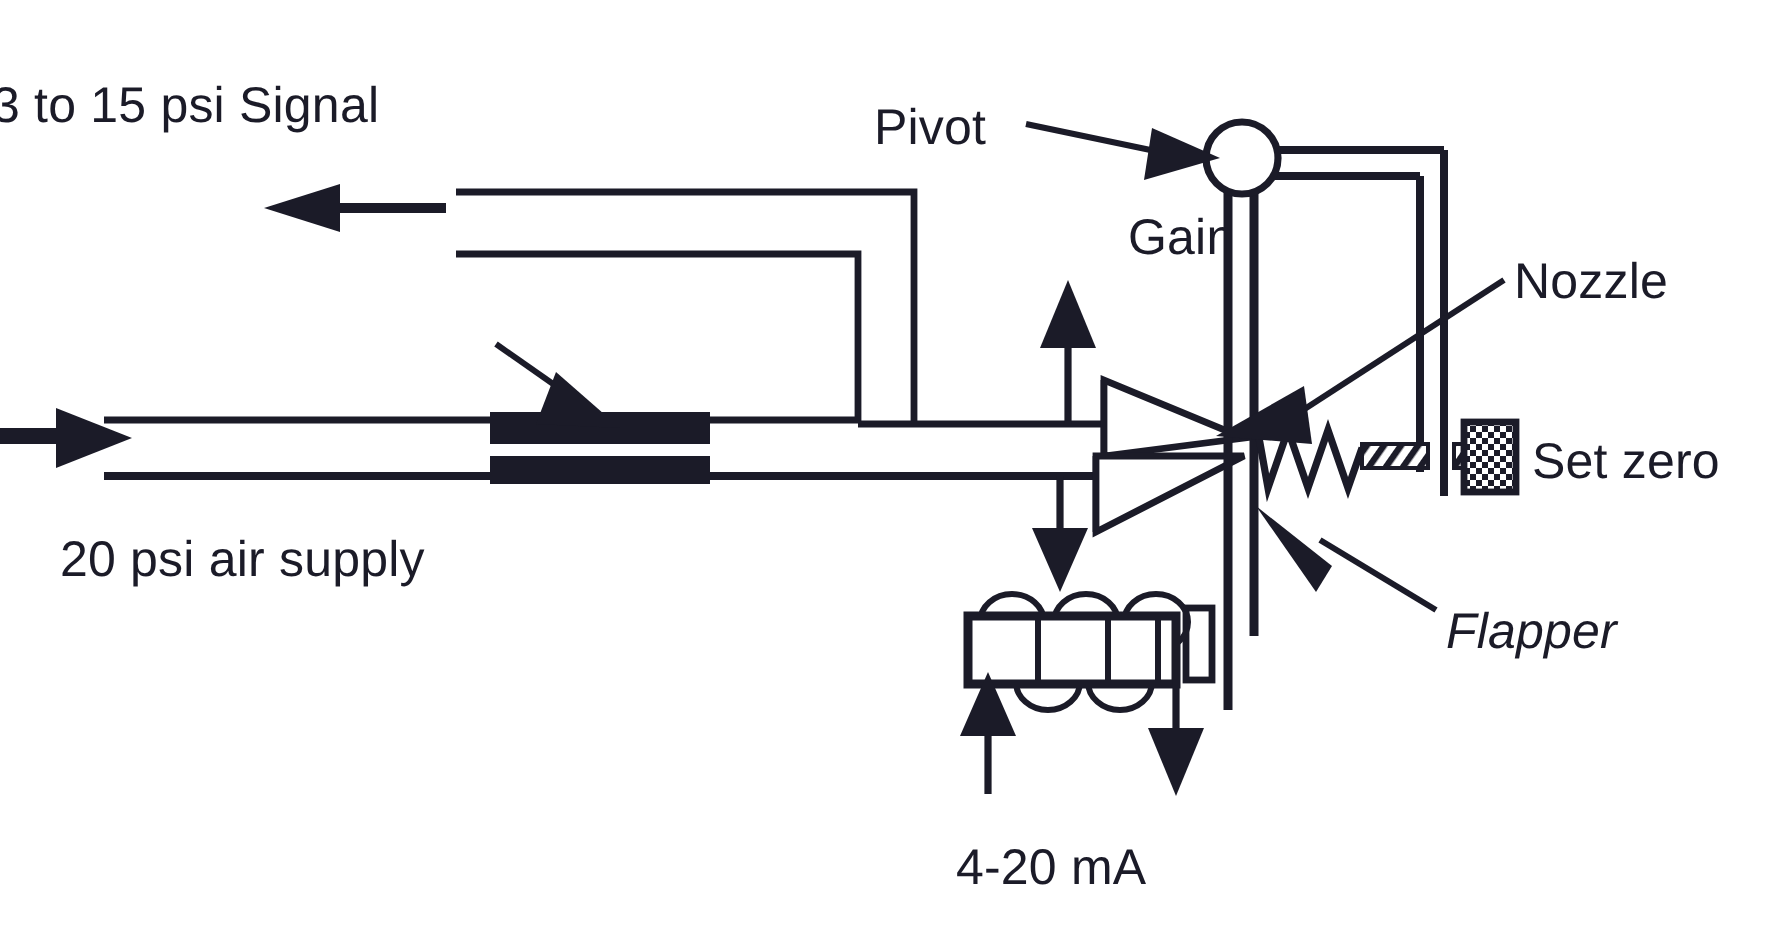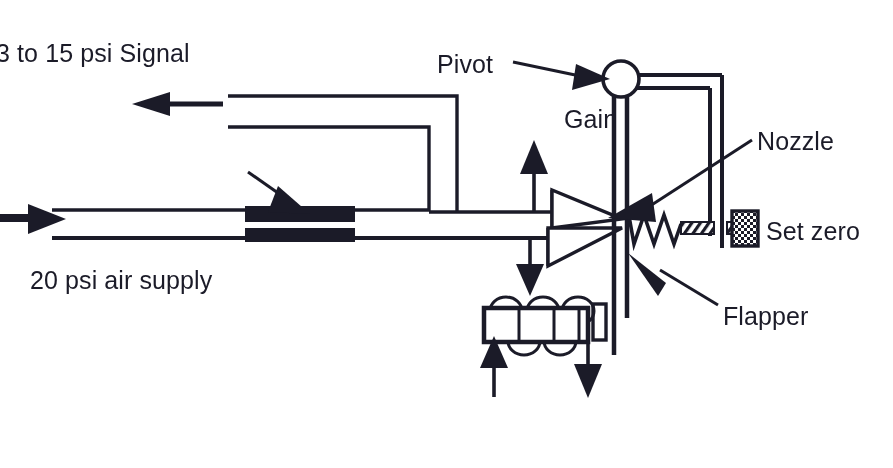--- a/index.html
+++ b/index.html
@@ -29,21 +29,21 @@
     white-space: nowrap;
     letter-spacing: 0.1px;
   }
   #label-signal   { left: -4px;  top: 39px; }
   #label-constriction { left: 148px; top: 139px; }
   #label-supply   { left: 0;  top: 266px; margin-left: 30px; }
   #label-pivot    { left: 437px; top: 50px; }
   #label-gain     { left: 516px; top: 105px; margin-left: 48px; }
   #label-nozzle   { left: 757px; top: 127px; }
   #label-setzero  { left: 766px; top: 217px; }
-  #label-flapper  { left: 723px; top: 302px; }
+  #label-flapper  { left: 723px; top: 302px; font-style: italic; }
   #label-current  { left: 478px; top: 420px; }
 </style>
 </head>
 <body>
 
 <div id="stage">
 
   <svg id="diagram-svg" width="893" height="468" viewBox="0 0 893 468">
 
     <defs>
@@ -202,14 +202,15 @@
   <div class="dlabel" id="label-pivot">Pivot</div>
 
   <div class="dlabel" id="label-gain">Gain</div>
 
   <div class="dlabel" id="label-setzero">Set zero</div>
 
   <div class="dlabel" id="label-nozzle">Nozzle</div>
 
   <div class="dlabel" id="label-flapper">Flapper</div>
 
+  <div class="dlabel" id="label-current">4-20 mA</div>
 
 </div>
 
 </body></html>

